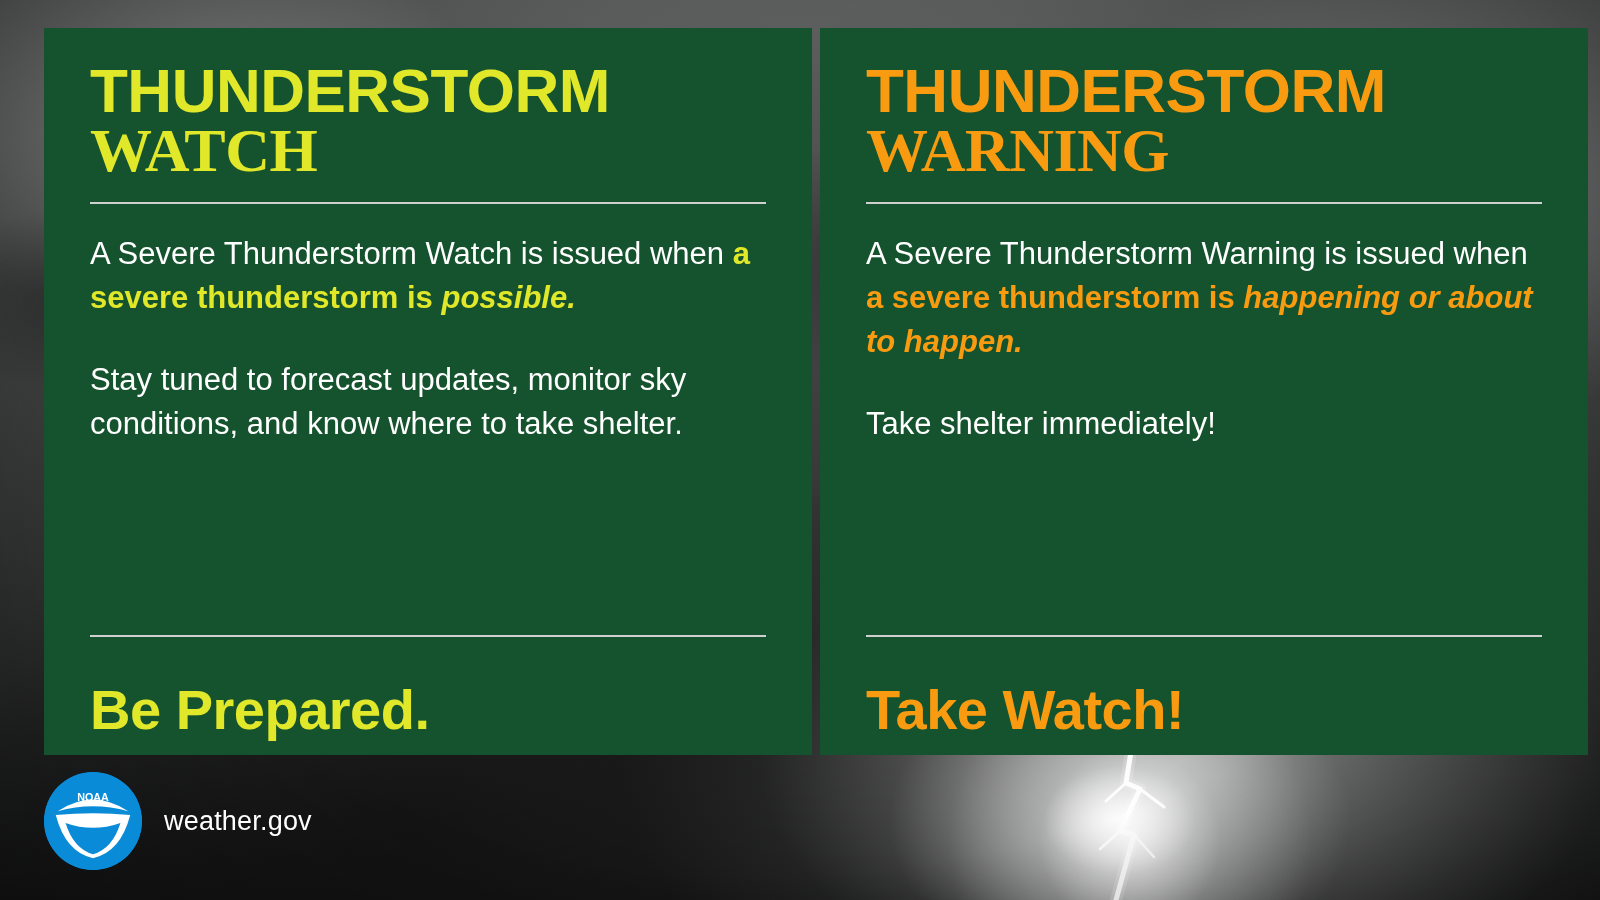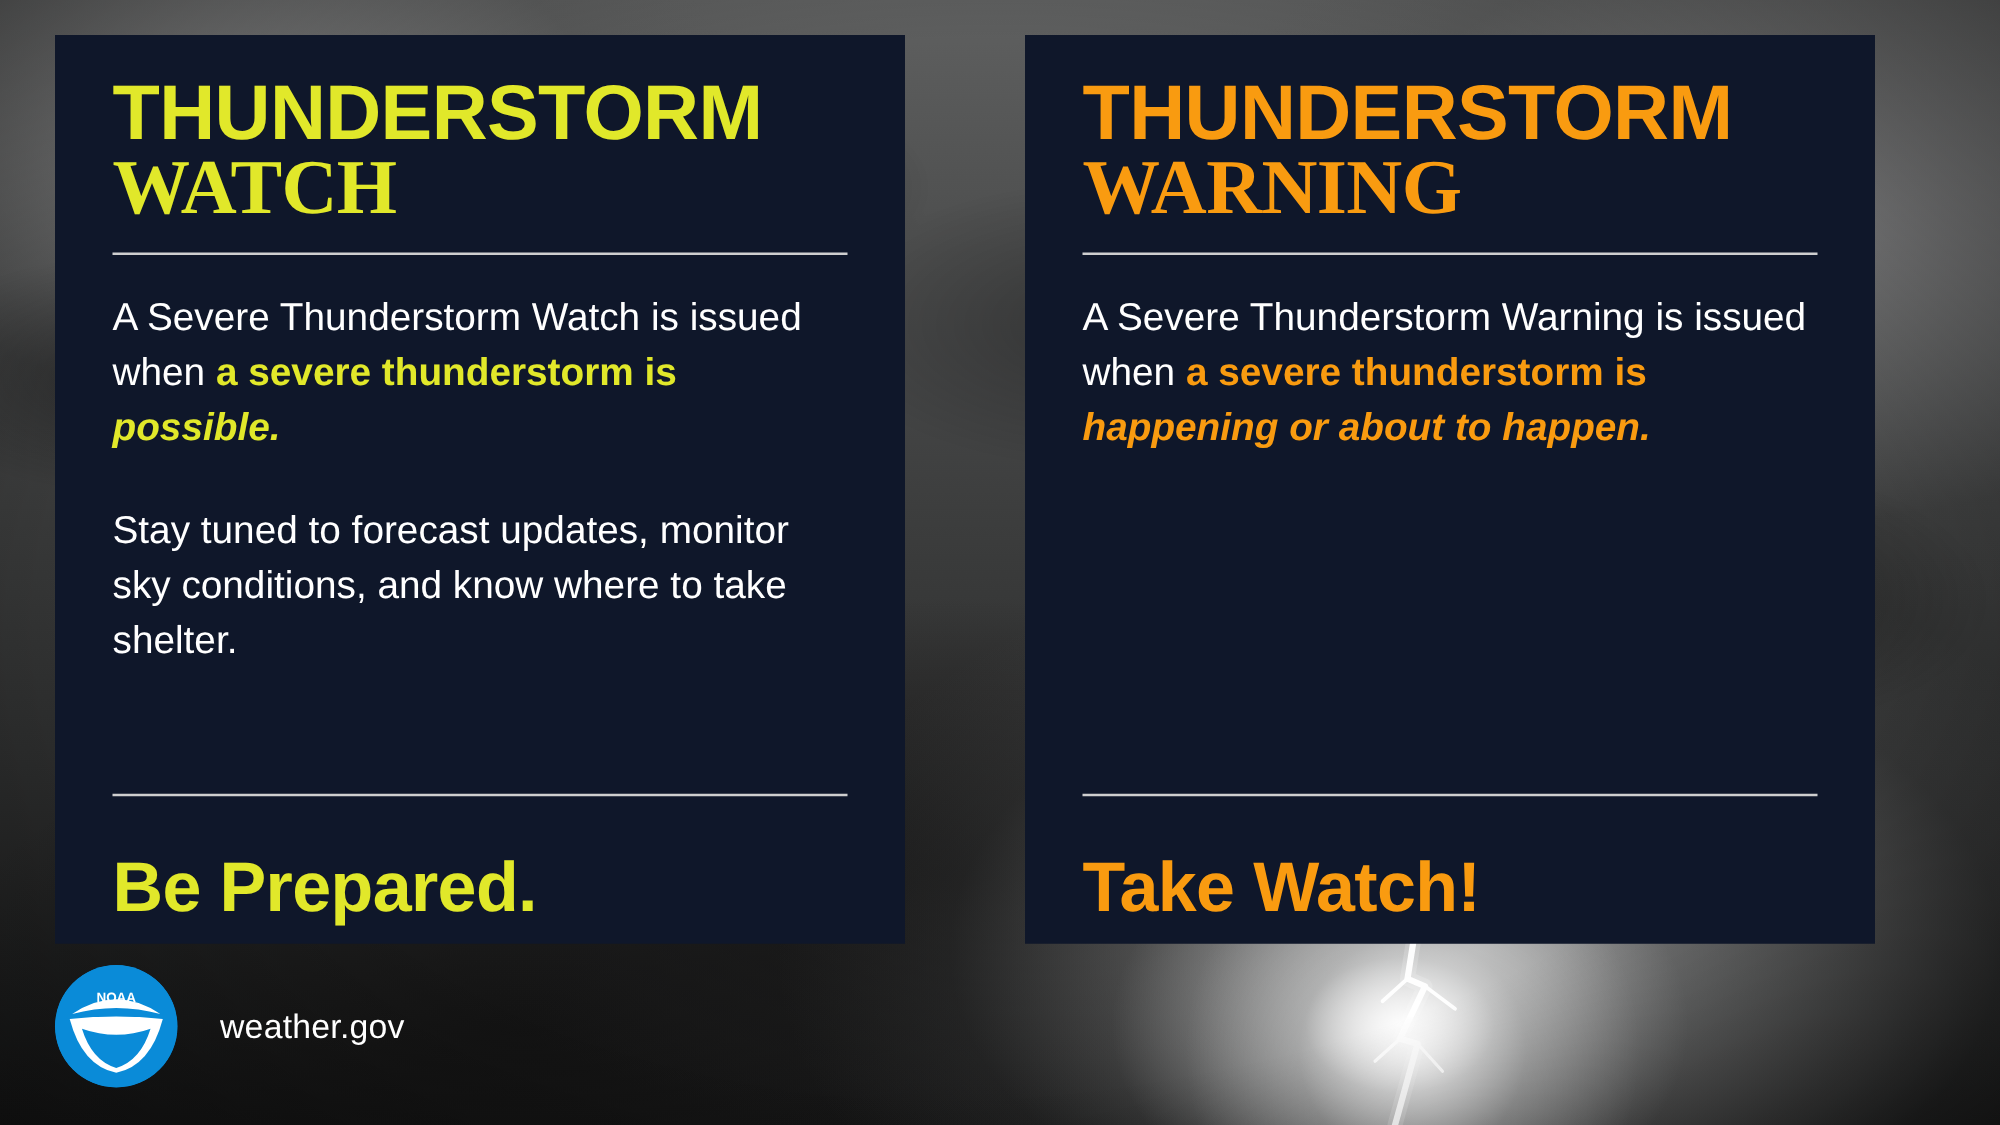--- a/index.html
+++ b/index.html
@@ -74,23 +74,23 @@
   
   .panels {
     position: absolute;
     left: 0; top: 0;
     width: 1600px;
     height: 900px;
   }
   .panel {
     position: absolute;
     top: 28px;
-    width: 680px;
+    width: 768px;
     height: 727px;
-    background: #0f172a;
+    background: #14532d;
     box-sizing: border-box;
     padding: 34px 46px 0 46px;
   }
   .panel.watch { left: 44px; }
   .panel.warning { left: 820px; }
 
   .panel-title {
     font-weight: bold;
     font-size: 62px;
     line-height: 0.95;
@@ -143,21 +143,21 @@
   .watch .panel-cta { color: #e1e82a; }
   .warning .panel-cta { color: #f99b10; }
 
   
   .brand {
     position: absolute;
     left: 44px;
     bottom: 30px;
     display: flex;
     align-items: center;
-    gap: 34px;
+    gap: 22px;
   }
   .noaa-logo {
     width: 98px;
     height: 98px;
     border-radius: 50%;
     background: #0a8bd8;
     position: relative;
     overflow: hidden;
     flex: none;
   }
@@ -211,20 +211,21 @@
 
     <div class="panel warning">
       <h1 class="panel-title">
         <span>THUNDERSTORM</span>
         <span class="l2">WARNING</span>
       </h1>
       <div class="rule"></div>
 
       <div class="body">
         <p><span>A Severe Thunderstorm Warning is issued when </span><span class="hl">a severe thunderstorm is </span><span class="hl-i">happening or about to happen.</span></p>
+        <p>Take shelter immediately!</p>
       </div>
 
       <div class="footer-rule"></div>
       <p class="panel-cta">Take Watch!</p>
     </div>
 
   </div>
 
   <div class="brand">
     <div class="noaa-logo">

